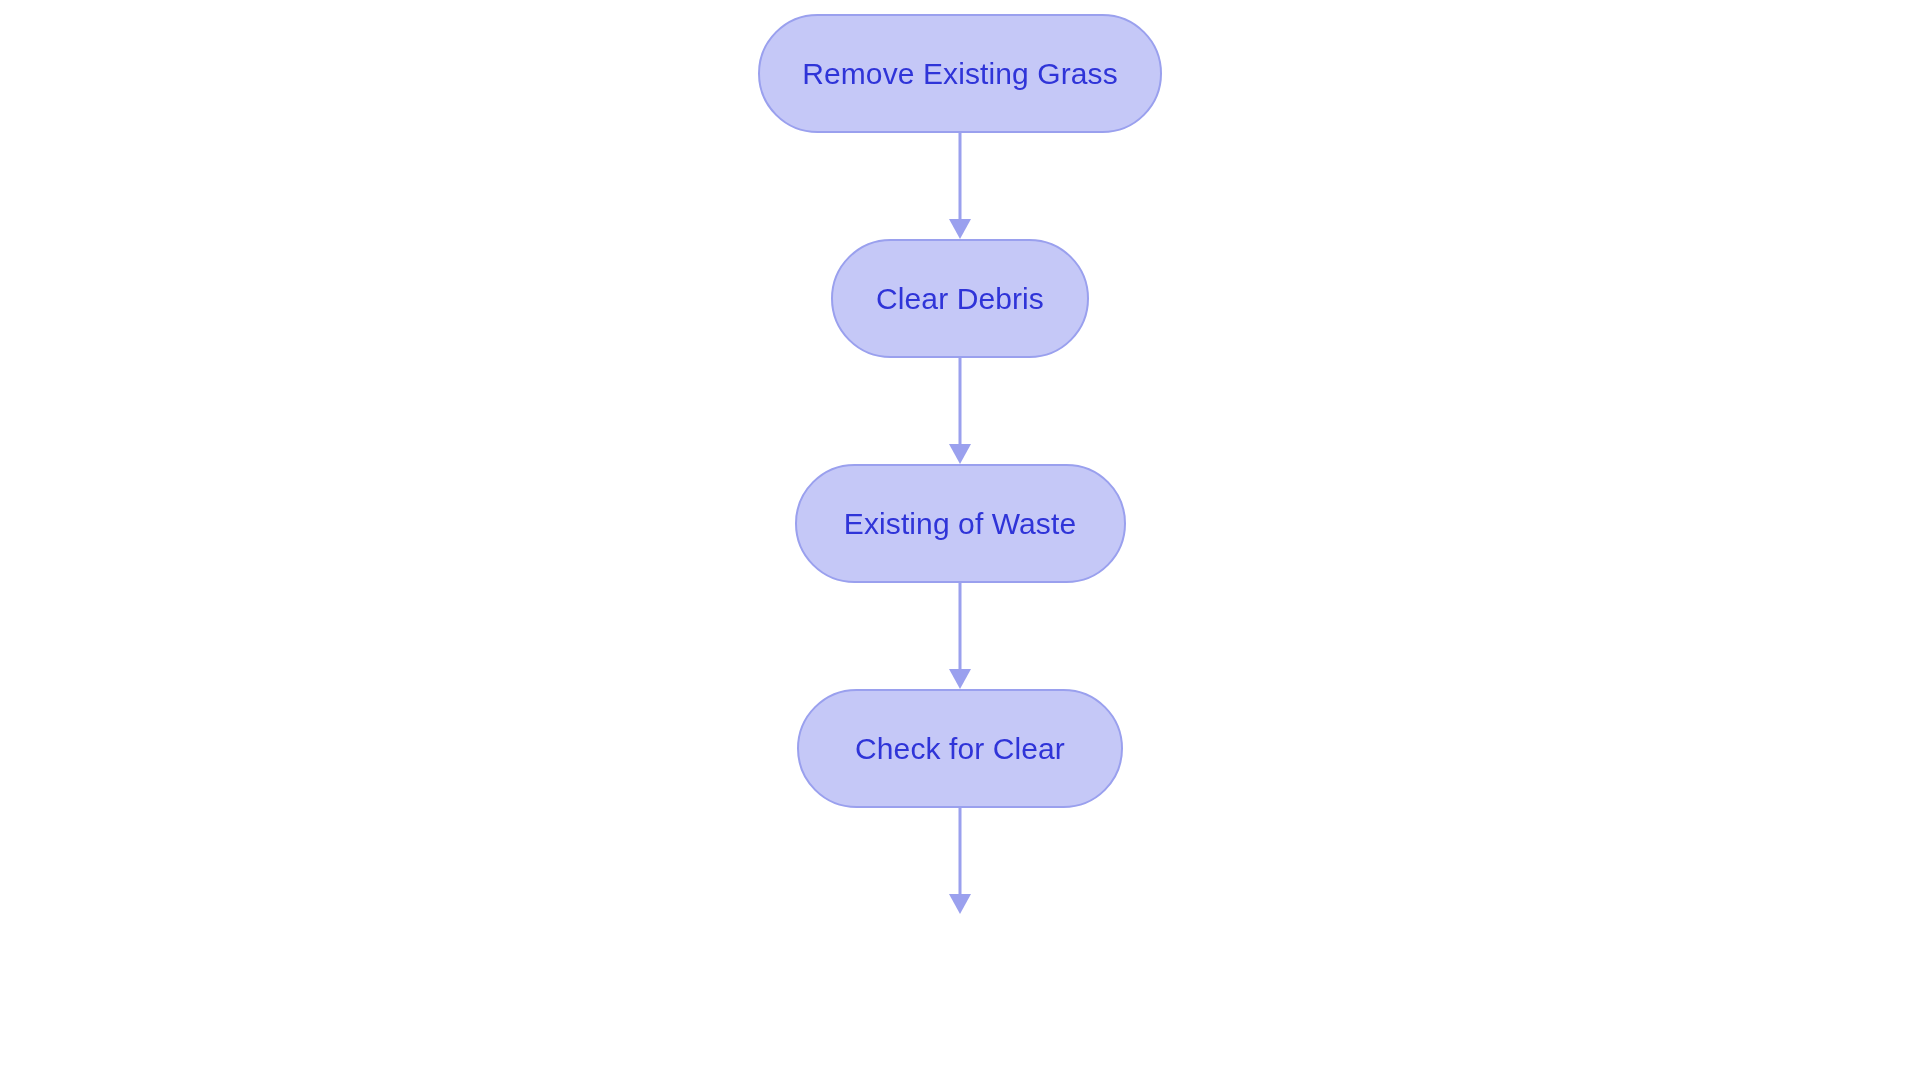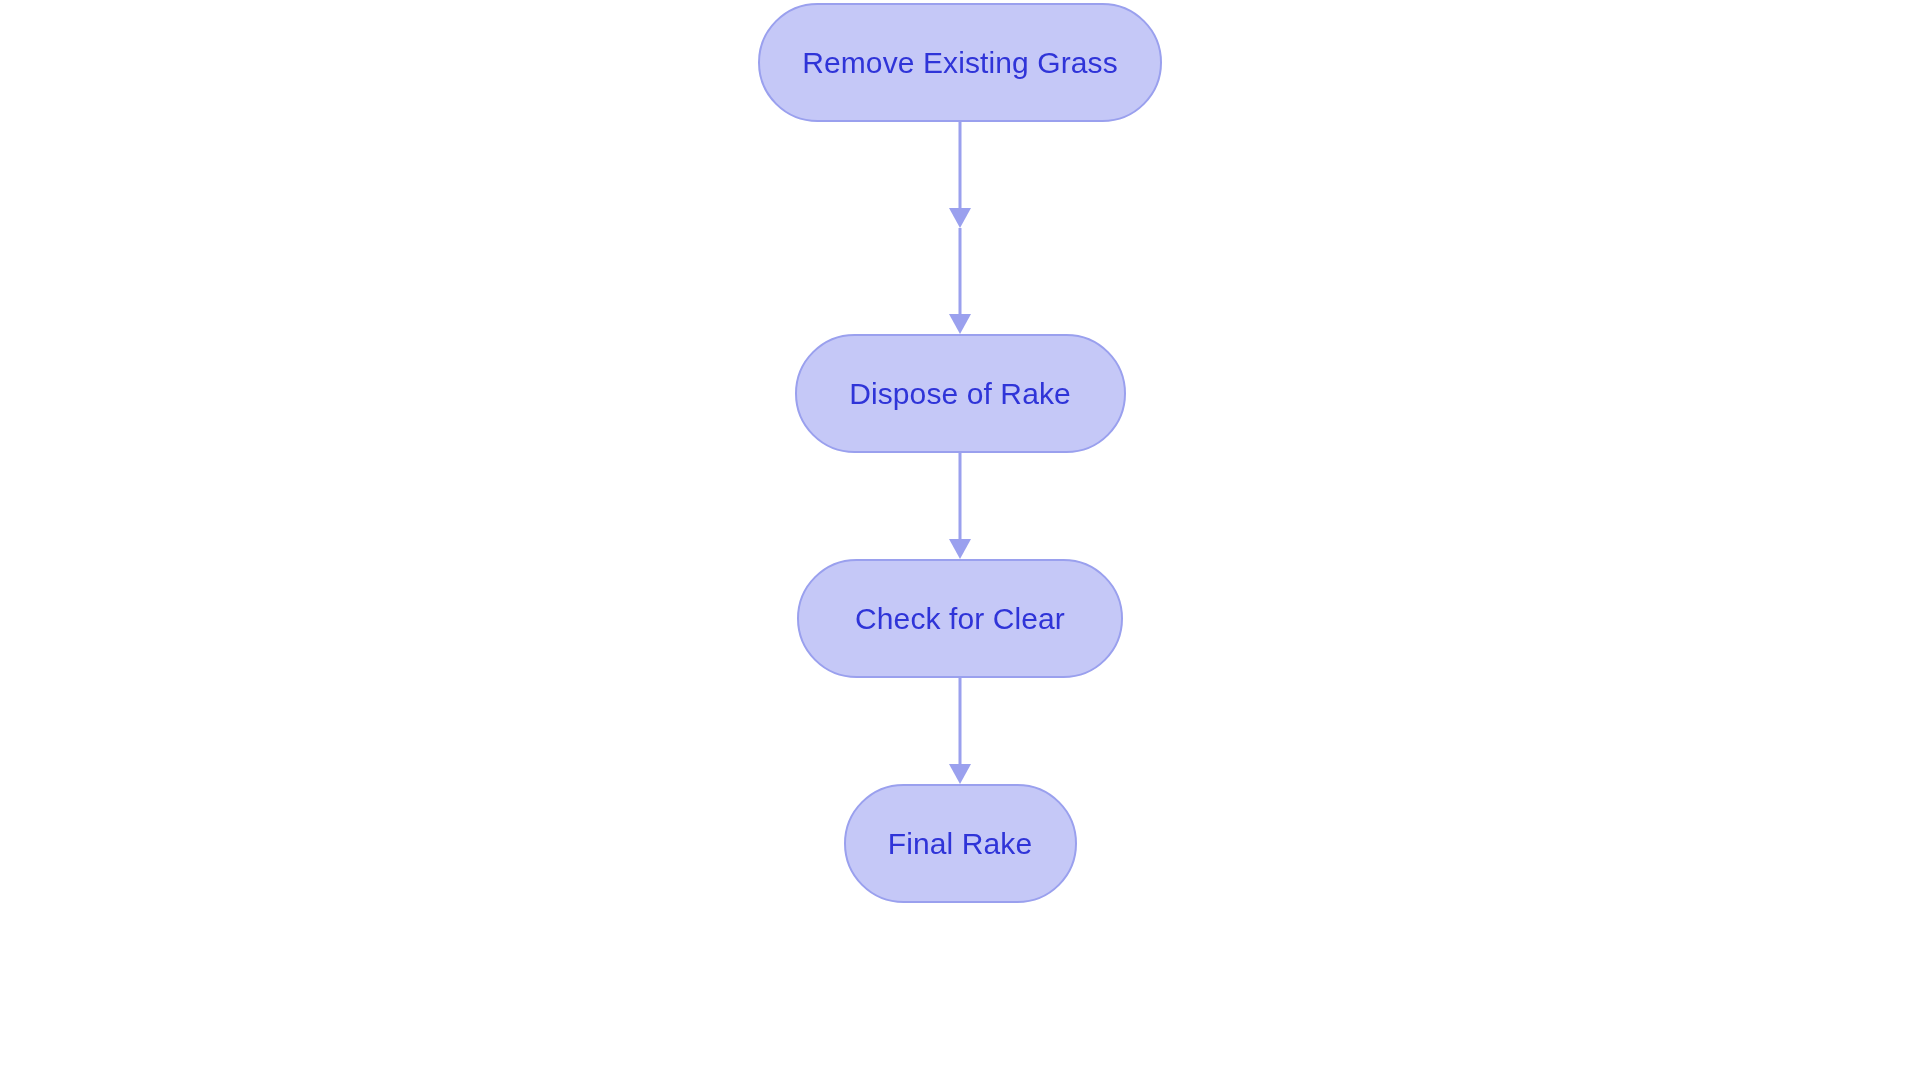--- a/index.html
+++ b/index.html
@@ -46,21 +46,21 @@
 
   .node-label {
     color: #2f34d8;
     font-family: "Liberation Sans", sans-serif;
     font-size: 30px;
     line-height: 1;
     letter-spacing: 0.1px;
     white-space: nowrap;
   }
 
-  .node-1 { width: 404px; margin-top: 3px; }
+  .node-1 { width: 404px; margin-top: 14px; }
   .node-2 { width: 258px; }
   .node-3 { width: 331px; }
   .node-4 { width: 326px; }
   .node-5 { width: 233px; }
 
   .connector {
     flex: 0 0 auto;
     width: 24px;
     height: 106px;
     position: relative;
@@ -94,42 +94,42 @@
 
     <div class="node node-1">
       <span class="node-label">Remove Existing Grass</span>
     </div>
 
     <div class="connector">
       <div class="edge-line"></div>
       <div class="edge-arrowhead"></div>
     </div>
 
+    <div class="node node-2">
+      <span class="node-label">Clear Debris</span>
+    </div>
 
     <div class="connector">
       <div class="edge-line"></div>
       <div class="edge-arrowhead"></div>
     </div>
 
     <div class="node node-3">
-      <span class="node-label">Dispose of Rake</span>
+      <span class="node-label">Existing of Waste</span>
     </div>
 
     <div class="connector">
       <div class="edge-line"></div>
       <div class="edge-arrowhead"></div>
     </div>
 
     <div class="node node-4">
       <span class="node-label">Check for Clear</span>
     </div>
 
     <div class="connector">
       <div class="edge-line"></div>
       <div class="edge-arrowhead"></div>
     </div>
 
-    <div class="node node-5">
-      <span class="node-label">Final Rake</span>
-    </div>
 
   </div>
 </div>
 
 </body></html>

